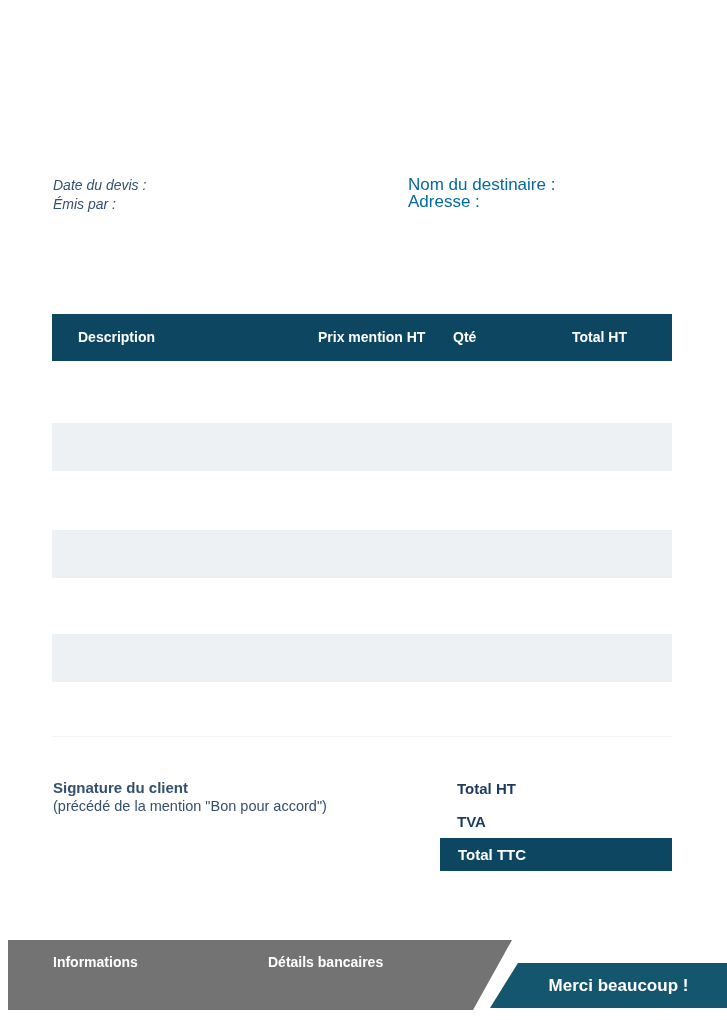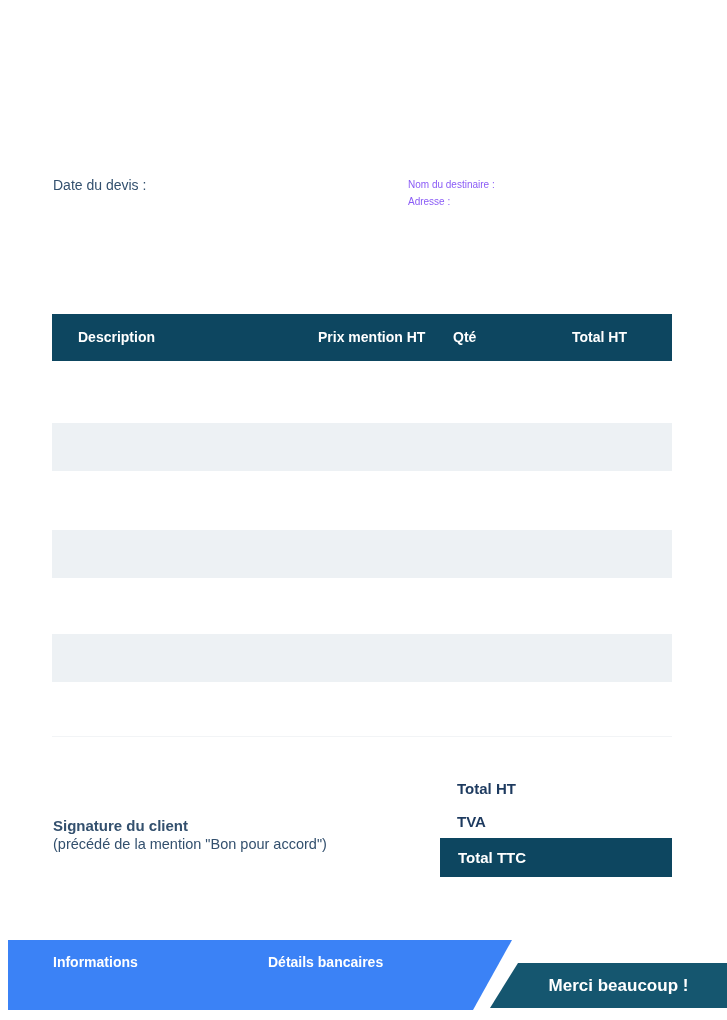--- a/index.html
+++ b/index.html
@@ -17,25 +17,25 @@
   .header { position: absolute; left: 8px; top: 11px; width: 711px; height: 152px; }
   .header svg { position: absolute; left: 0; top: 0; }
   .header-title {
     position: absolute; left: 429px; top: 42px;
     color: #ffffff; font-size: 24px; font-weight: bold; letter-spacing: 0.5px;
   }
 
   
   .meta-left {
     position: absolute; left: 53px; top: 176px;
-    font-size: 14px; line-height: 18.5px; color: #33506e;
+    font-size: 14px; line-height: 18.5px; color: #33506e; font-style: italic;
   }
   .meta-right {
     position: absolute; left: 408px; top: 176px;
-    font-size: 10px; line-height: 17px; color: #8b5cf6;
+    font-size: 17px; line-height: 17px; color: #0369a1;
   }
   .meta-line { display: block; }
 
   
   .table-header {
     position: absolute; left: 52px; top: 314px; width: 620px; height: 47px;
     background: #0d4660; color: #ffffff; font-size: 14px; font-weight: bold;
   }
   .th-cell { position: absolute; top: 15px; }
   .th-desc  { left: 26px; }
@@ -51,39 +51,39 @@
   .row-2 { top: 530px; }
   .row-3 { top: 634px; }
 
   .table-bottom-divider {
     position: absolute; left: 52px; top: 736px; width: 620px; height: 1px;
     background: rgba(40, 70, 100, 0.06);
   }
 
   
   .signature { position: absolute; left: 53px; top: 779px; color: #33506e; }
-  .signature-title { font-size: 15px; font-weight: bold; display: block; margin-top: 38px; }
+  .signature-title { font-size: 15px; font-weight: bold; display: block; }
   .signature-note  { font-size: 14.5px; display: block; margin-top: 2px; }
 
   
   .totals { position: absolute; left: 440px; top: 772px; width: 232px; }
   .totals-line {
     height: 33px; display: flex; align-items: center; padding-left: 17px;
     font-size: 15px; font-weight: bold; color: #1d3a5f;
   }
   .totals-ttc {
-    height: 39px; margin-top: 0px; background: #0d4660; color: #ffffff;
+    height: 33px; margin-top: 0px; background: #0d4660; color: #ffffff;
     display: flex; align-items: center; padding-left: 18px;
     font-size: 15px; font-weight: bold;
   }
 
   
   .footer-bar {
     position: absolute; left: 8px; top: 940px; width: 504px; height: 70px;
-    background: #3b82f6;
+    background: #737373;
     clip-path: polygon(0 0, 100% 0, 465px 100%, 0 100%);
     color: #ffffff;
   }
   .footer-label { position: absolute; top: 14px; font-size: 14px; font-weight: bold; }
   .footer-label-info { left: 45px; }
   .footer-label-bank { left: 260px; }
   .thanks-badge {
     position: absolute; left: 490px; top: 963px; width: 237px; height: 45px;
     background: #15566f;
     clip-path: polygon(28px 0, 100% 0, 100% 100%, 0 100%);
@@ -93,20 +93,21 @@
   }
 </style>
 </head>
 <body>
 
 <div class="page">
 
 
   <div class="meta-left">
     <span class="meta-line">Date du devis :</span>
+    <span class="meta-line">Émis par :</span>
   </div>
   <div class="meta-right">
     <span class="meta-line">Nom du destinaire :</span>
     <span class="meta-line">Adresse :</span>
   </div>
 
   <div class="table-header">
     <span class="th-cell th-desc">Description</span>
     <span class="th-cell th-prix">Prix mention HT</span>
     <span class="th-cell th-qte">Qté</span>

